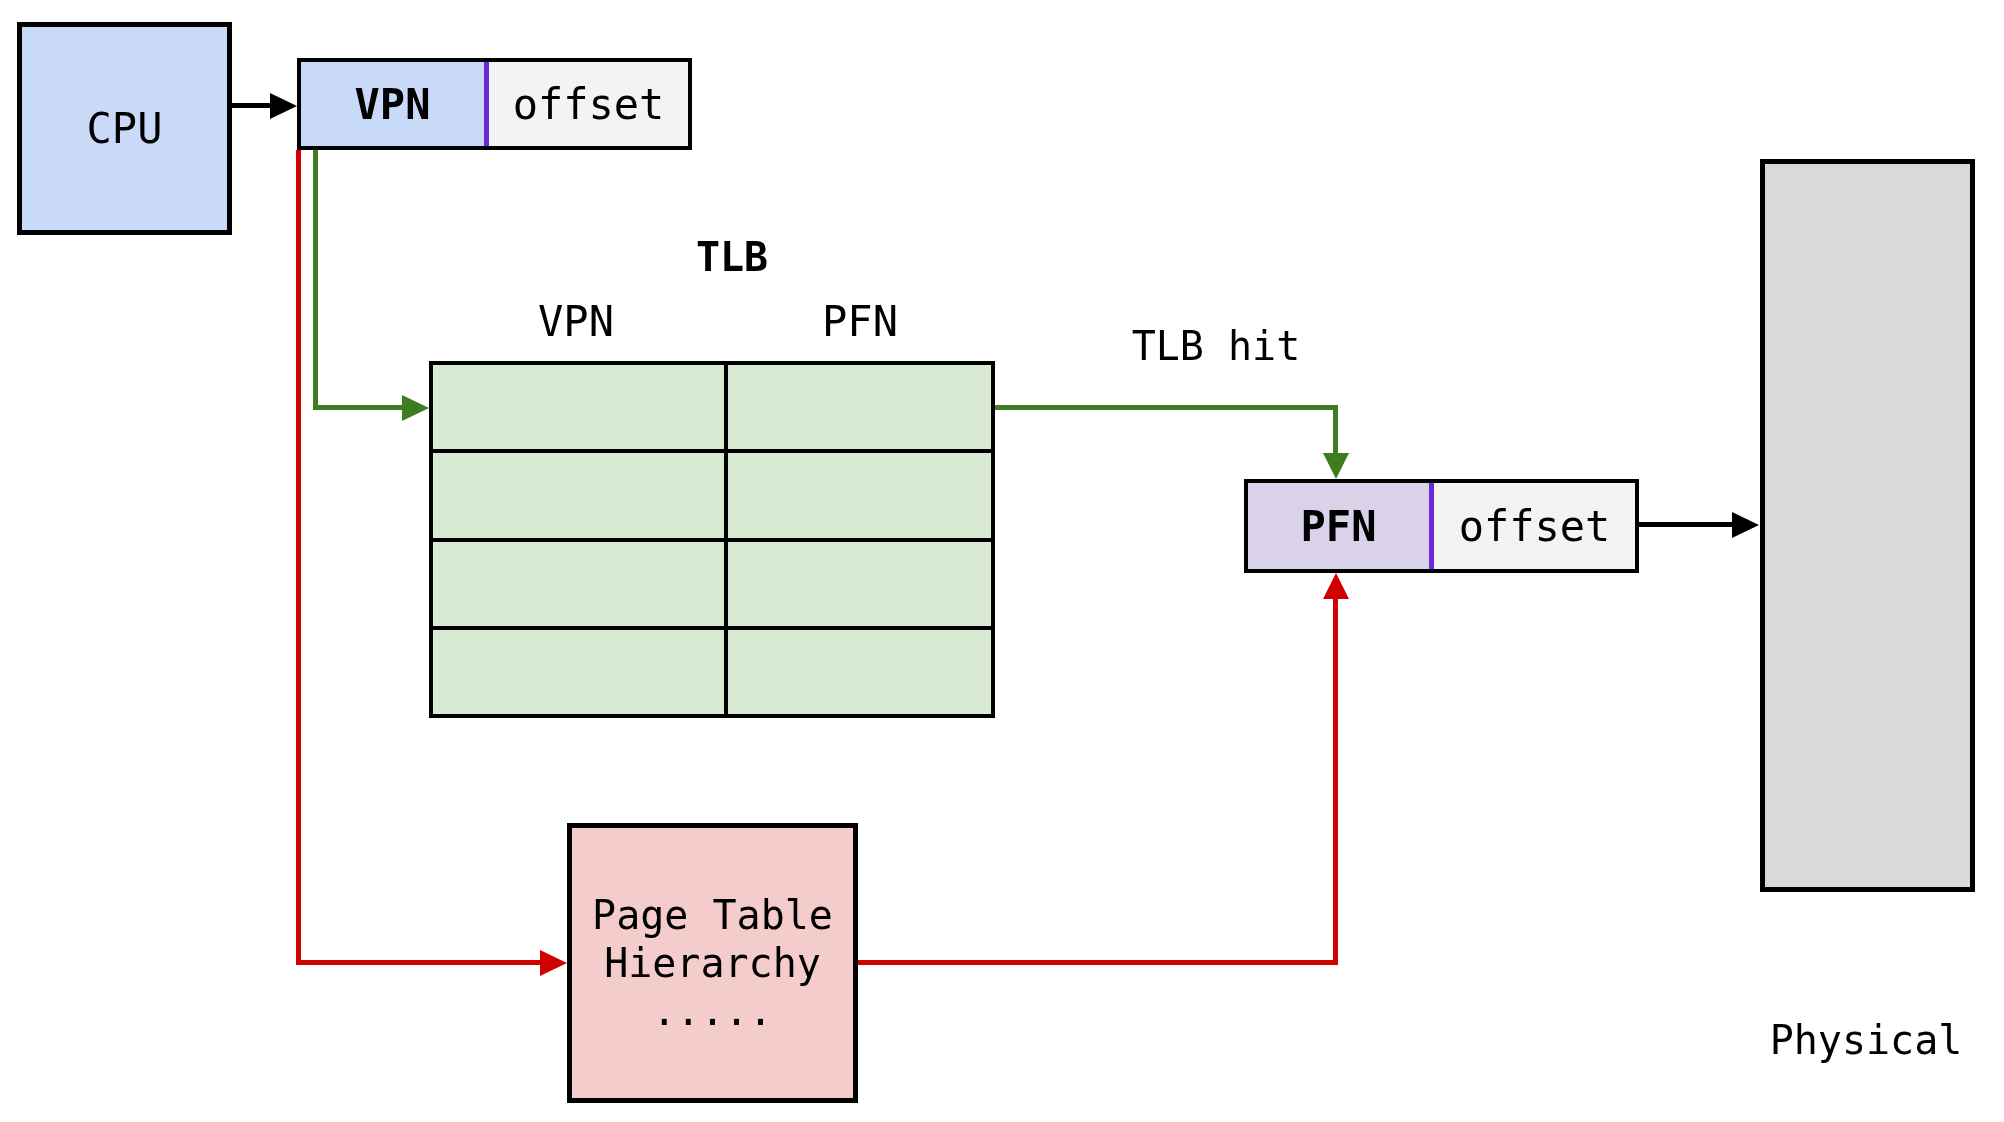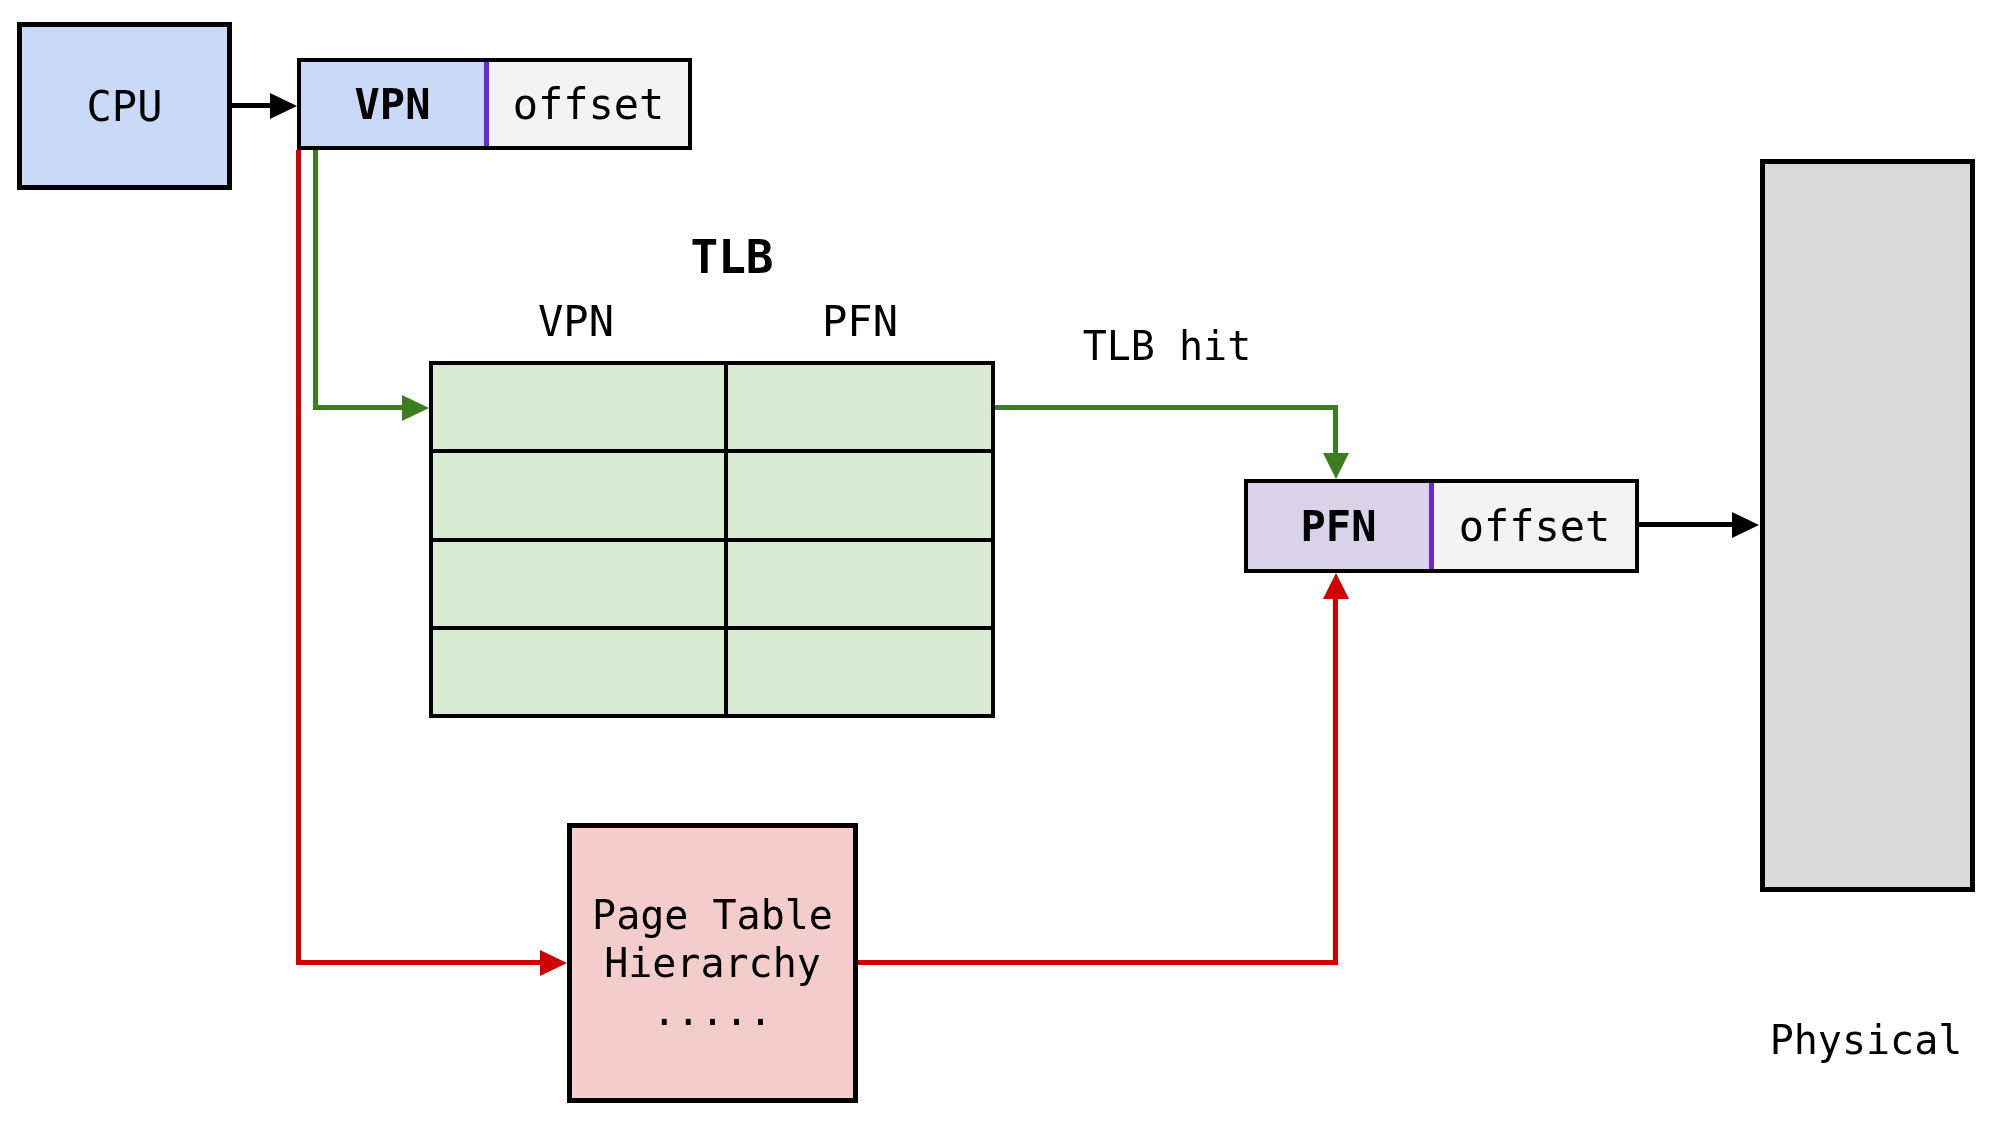--- a/index.html
+++ b/index.html
@@ -52,21 +52,21 @@
   #tlb-table{
     left:429px;top:361px;width:566px;height:357px;
     border:4px solid #000;background:#000;
     display:grid;
     grid-template-columns:291px 1fr;
     grid-template-rows:repeat(4,1fr);
     gap:4px;
   }
   #tlb-table .tcell{background:var(--box-green,#d9ead3);}
   
-  #cpu-box{left:17px;top:22px;width:215px;height:168px;background:var(--box-blue,#c9daf8);font-size:42px;}
+  #cpu-box{left:17px;top:22px;width:215px;height:213px;background:var(--box-blue,#c9daf8);font-size:42px;}
   #vaddr-box{left:297px;top:58px;width:395px;height:92px;}
   #vaddr-vpn{width:183px;background:var(--box-blue,#c9daf8);}
   #vaddr-offset{flex:1;background:var(--box-gray,#f3f3f3);}
   #paddr-box{left:1244px;top:479px;width:395px;height:94px;}
   #paddr-pfn{width:181px;background:var(--box-purple,#d9d2e9);}
   #paddr-offset{flex:1;background:var(--box-gray,#f3f3f3);}
   #memory-box{left:1760px;top:159px;width:215px;height:733px;background:var(--box-memory-gray,#d9d9d9);}
   #pagetable-box{
     left:567px;top:823px;width:291px;height:280px;
     background:var(--box-pink,#f4cccc);
@@ -87,40 +87,40 @@
 
   <div class="abs addr" id="vaddr-box">
     <div class="cell bold" id="vaddr-vpn">
       <span>VPN</span>
     </div>
     <div class="cell second" id="vaddr-offset">
       <span>offset</span>
     </div>
   </div>
 
-  <div class="abs lbl bold" style="left:632px;top:233px;width:200px;font-size:46px;">TLB</div>
+  <div class="abs lbl bold" style="left:632px;top:233px;width:200px;font-size:40px;">TLB</div>
   <div class="abs lbl" style="left:476px;top:298px;width:200px;font-size:42px;">VPN</div>
   <div class="abs lbl" style="left:760px;top:298px;width:200px;font-size:42px;">PFN</div>
 
   <div class="abs" id="tlb-table">
     <div class="tcell"></div>
     <div class="tcell"></div>
     <div class="tcell"></div>
     <div class="tcell"></div>
     <div class="tcell"></div>
     <div class="tcell"></div>
     <div class="tcell"></div>
     <div class="tcell"></div>
   </div>
 
   <div class="abs vline green" style="left:313px;top:150px;height:260px;"></div>
   <div class="abs hline green" style="left:313px;top:405px;width:91px;"></div>
   <div class="abs tri right green-h" style="left:402px;top:395px;"></div>
 
-  <div class="abs lbl" style="left:1047px;top:322px;width:240px;">TLB hit</div>
+  <div class="abs lbl" style="left:1096px;top:322px;width:240px;">TLB hit</div>
   <div class="abs hline green" style="left:995px;top:405px;width:343px;"></div>
   <div class="abs vline green" style="left:1333px;top:405px;height:50px;"></div>
   <div class="abs tri down green-h" style="left:1323px;top:453px;"></div>
 
   <div class="abs addr" id="paddr-box">
     <div class="cell bold" id="paddr-pfn">
       <span>PFN</span>
     </div>
     <div class="cell second" id="paddr-offset">
       <span>offset</span>

